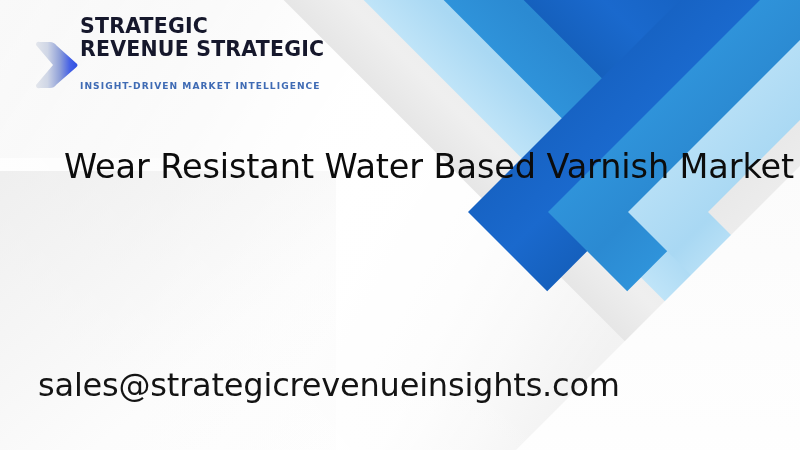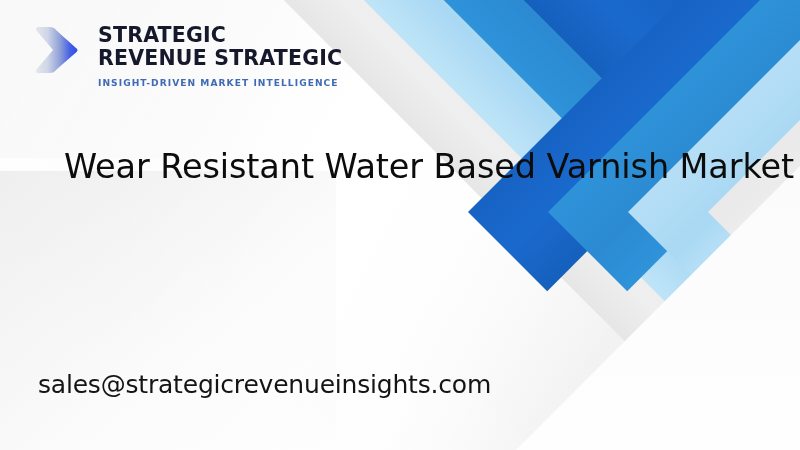--- a/index.html
+++ b/index.html
@@ -89,24 +89,24 @@
   .notch {
     position: absolute;
     background: linear-gradient(135deg, #fbfbfb 0%, #ffffff 45%, #f3f3f3 100%);
     transform-origin: 0 0;
   }
 
   
   .logo {
     position: absolute;
     left: 34px;
-    top: 24px;
+    top: 15px;
     display: flex;
-    align-items: flex-start;
-    gap: 18px;
+    align-items: flex-end;
+    gap: 0;
   }
   .logo-mark {
     width: 46px;
     height: 52px;
     flex: 0 0 auto;
   }
   .logo-text {
     display: block;
     padding-top: 1px;
   }
@@ -117,21 +117,21 @@
     font-weight: 800;
     font-size: 20.5px;
     line-height: 20.5px;
     letter-spacing: 0.2px;
     font-family: "DejaVu Sans", "Liberation Sans", sans-serif;
     white-space: nowrap;
   }
   .logo-line2 { margin-top: 2px; }
   .logo-tagline {
     display: block;
-    margin-top: 10px;
+    margin-top: 22px;
     color: #3f6bb4;
     font-weight: 700;
     font-size: 9.1px;
     line-height: 10px;
     letter-spacing: 1.05px;
     white-space: nowrap;
     font-family: "DejaVu Sans", "Liberation Sans", sans-serif;
   }
 
   
@@ -148,21 +148,21 @@
     white-space: nowrap;
     font-family: "DejaVu Sans", "Liberation Sans", sans-serif;
   }
 
   
   .email {
     position: absolute;
     left: 38px;
     top: 369px;
     color: #141414;
-    font-size: 25px;
+    font-size: 32px;
     line-height: 32px;
     font-weight: 400;
     letter-spacing: -0.2px;
     white-space: nowrap;
     font-family: "DejaVu Sans", "Liberation Sans", sans-serif;
   }
 </style>
 </head>
 <body>
 

